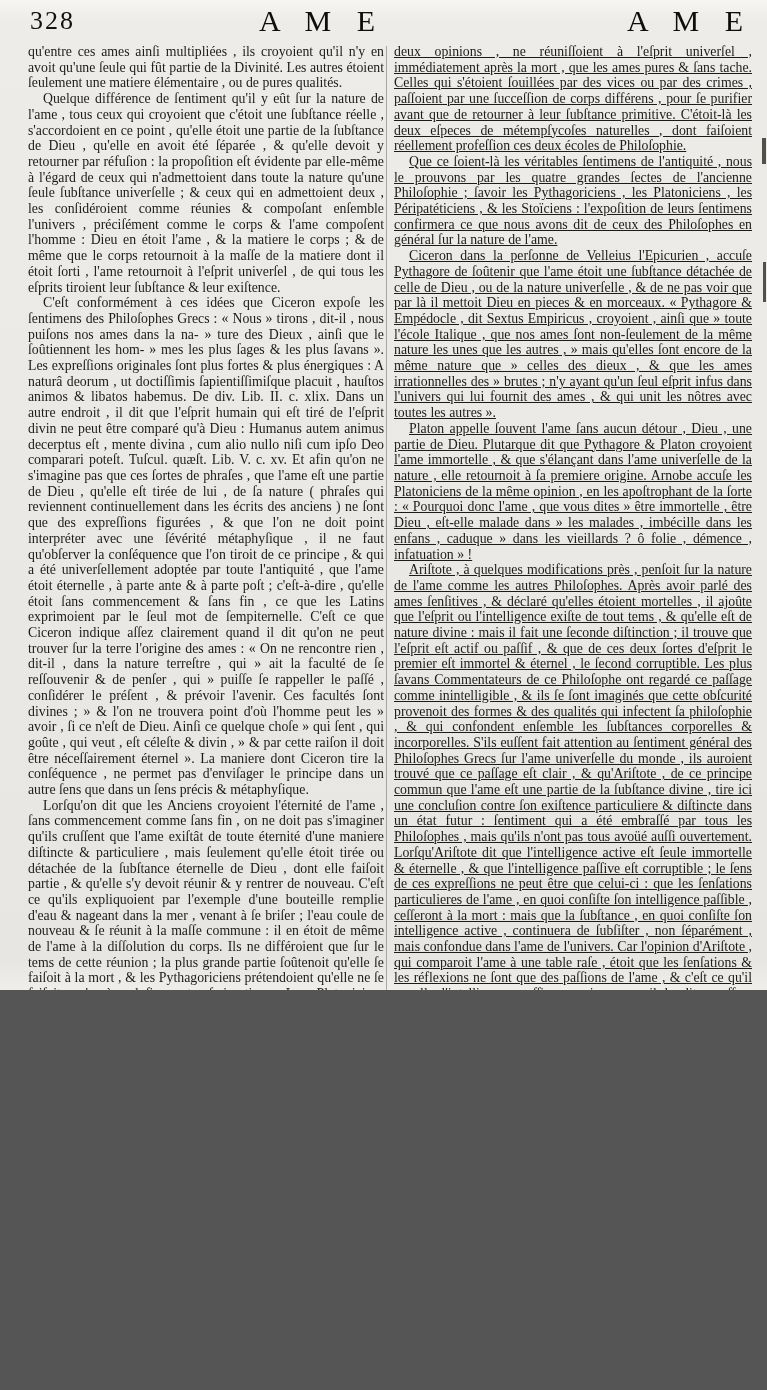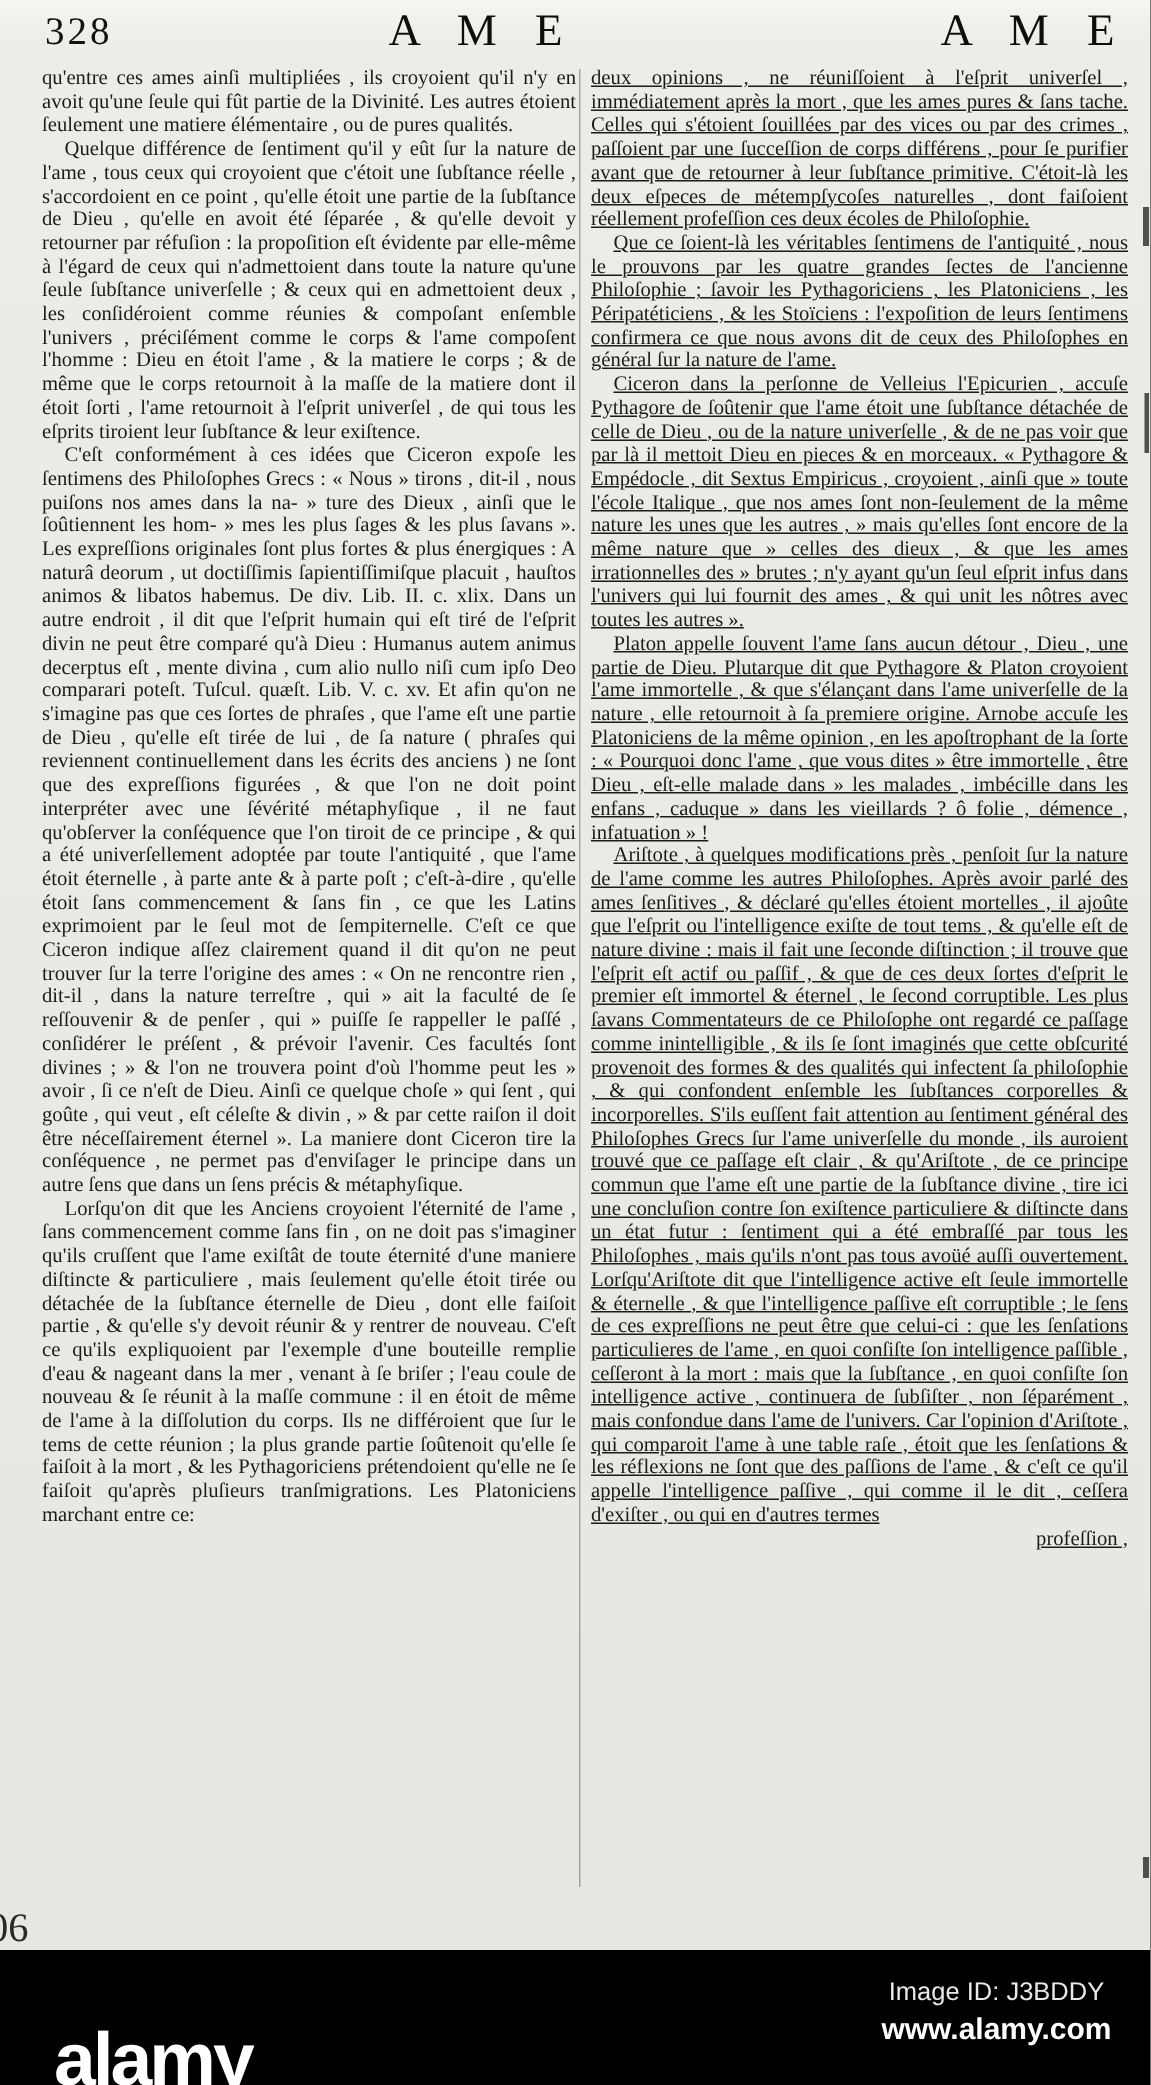--- a/index.html
+++ b/index.html
@@ -1,18 +1,18 @@
 <!DOCTYPE html>
 <html><head>
 <meta charset="utf-8">
 <style>
   html,body{margin:0;padding:0;background:#555;}
   .scan{
     position:relative;
-    width:767px;height:1390px;
+    width:767px;height:990px;
     background:linear-gradient(180deg,#f6f5f2 0%,#edece8 2%,#eae9e5 50%,#e7e6e2 97%,#efeeea 100%);
     overflow:hidden;
     font-family:"Liberation Serif","DejaVu Serif",serif;
     color:#1d1b18;
   }
   
   .page-number{
     position:absolute;left:30px;top:6px;
     font-size:26px;letter-spacing:2px;color:#14120f;
   }

